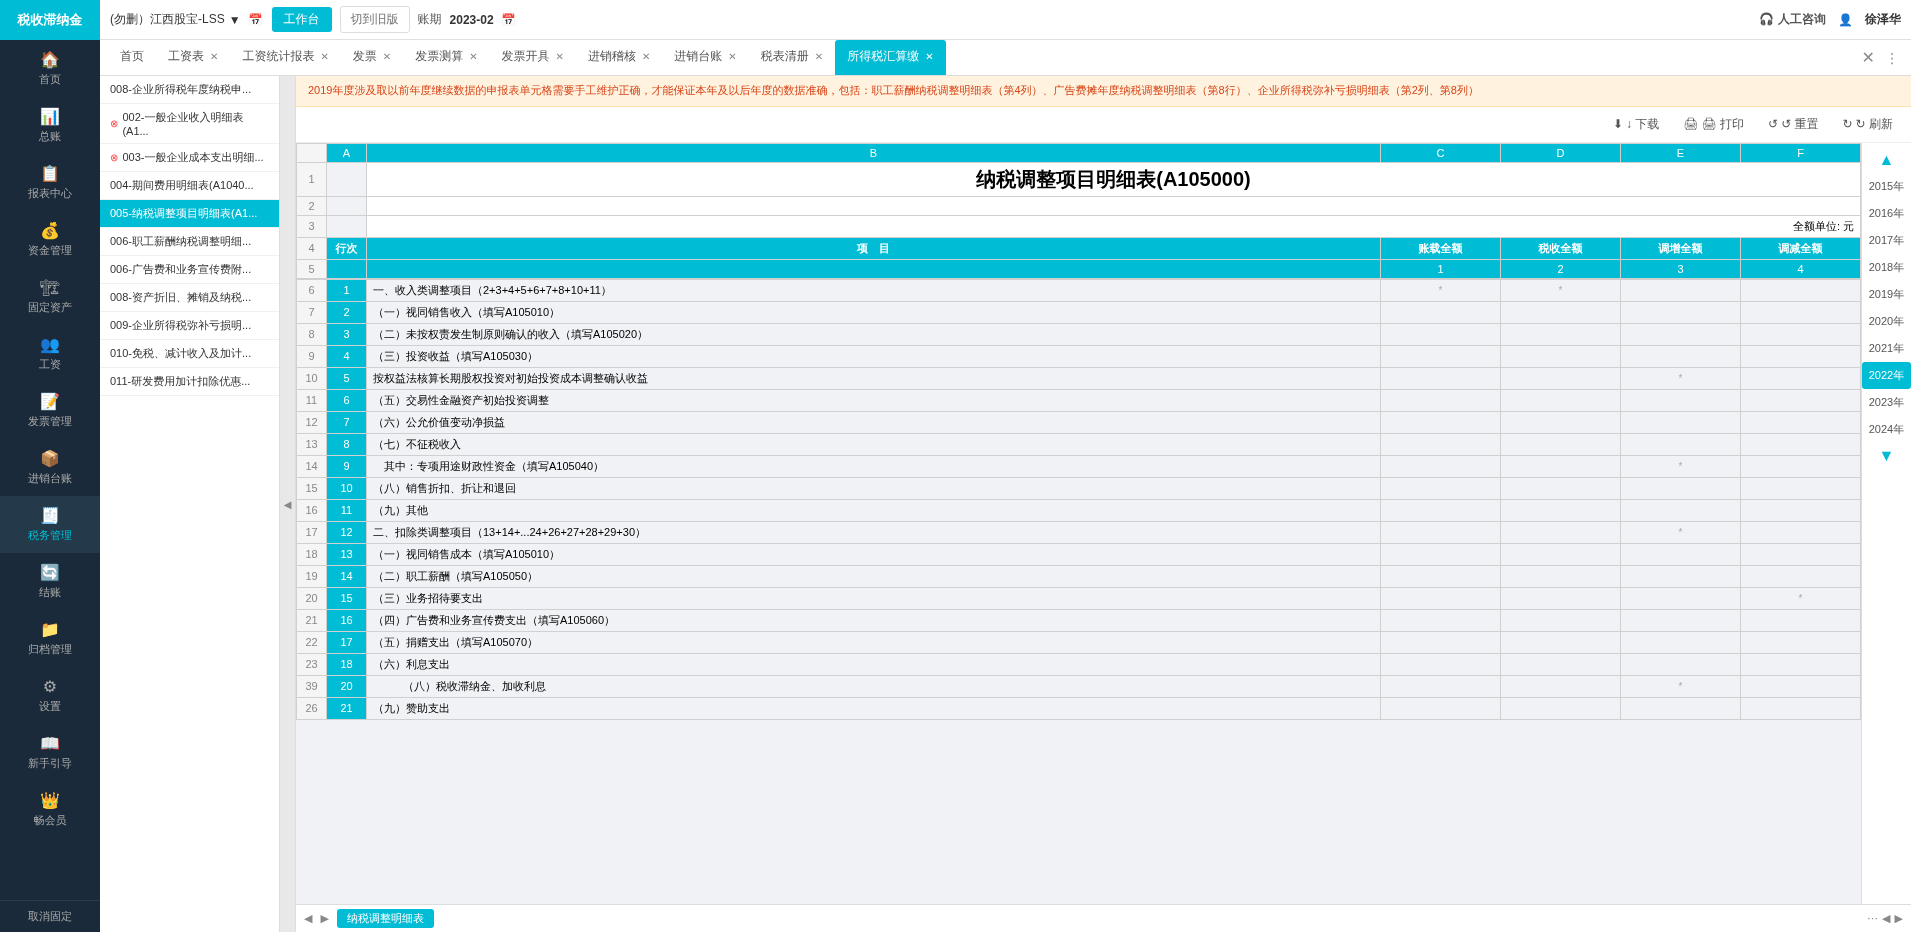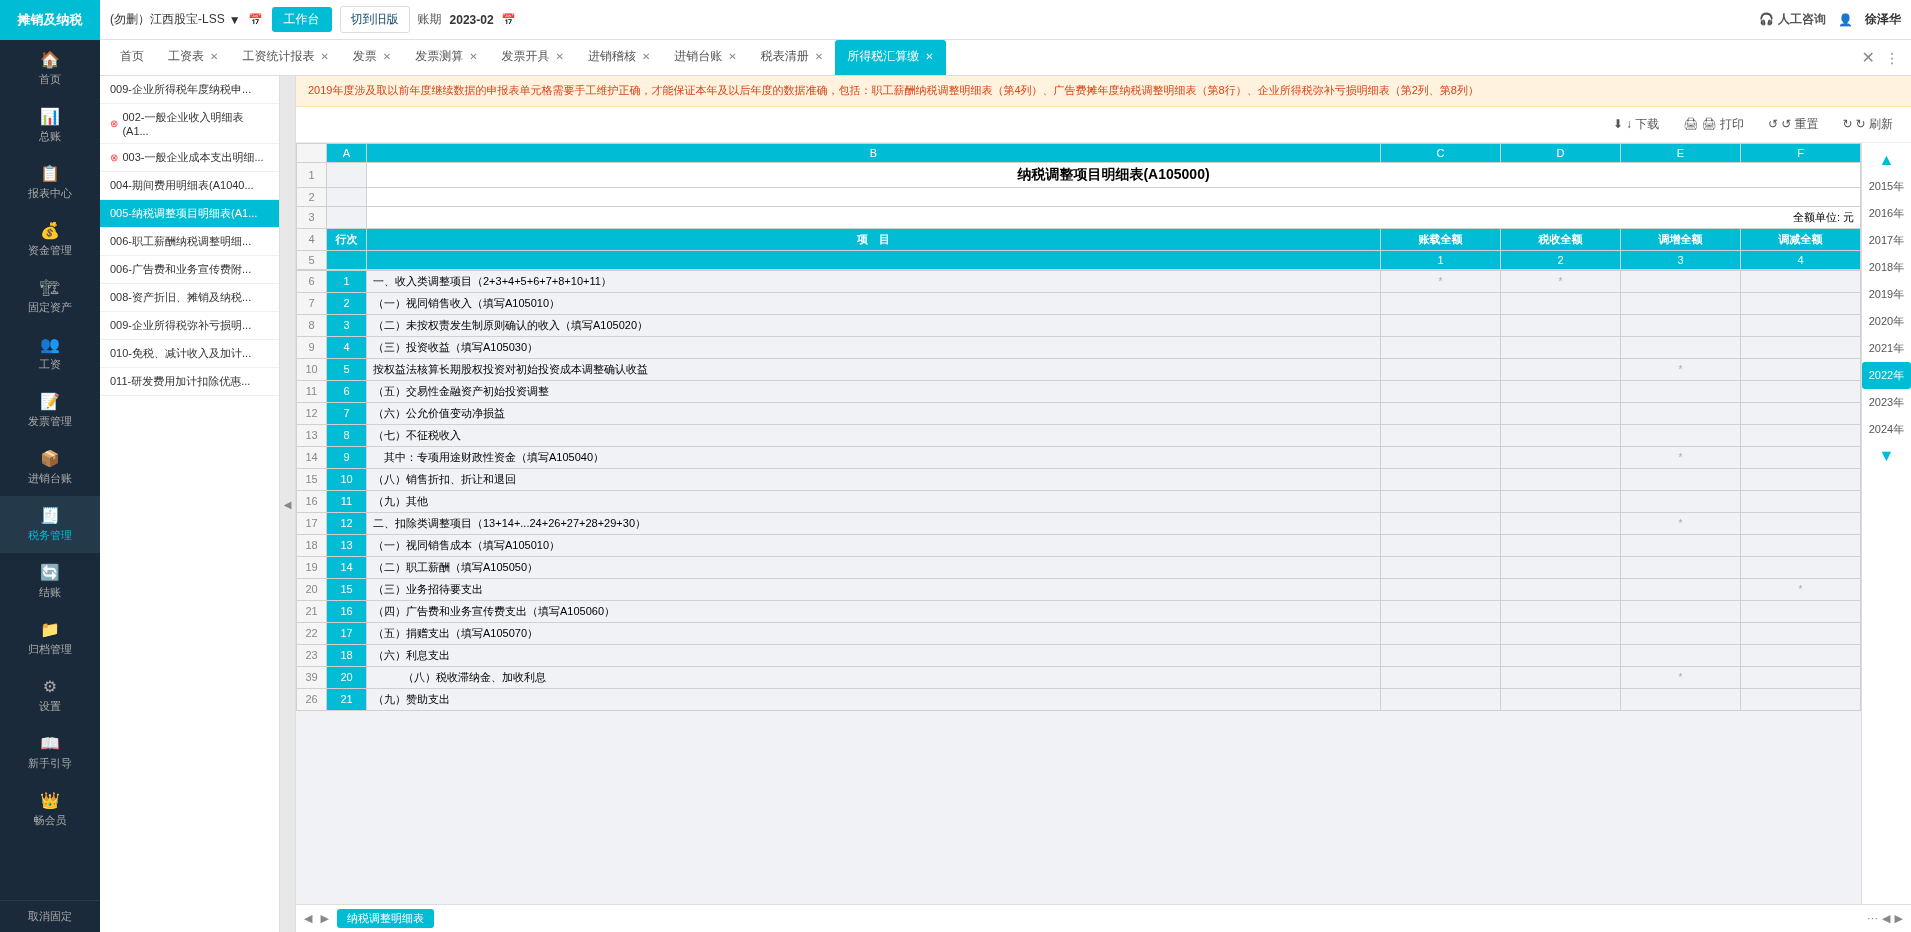--- a/index.html
+++ b/index.html
@@ -13,21 +13,21 @@
     .sidebar-item .icon { font-size: 16px; }
     .sidebar-bottom { margin-top: auto; padding: 8px 4px; font-size: 11px; color: #aaa; text-align: center; cursor: pointer; border-top: 1px solid #2a3a4a; }
 
     
     .main { flex: 1; display: flex; flex-direction: column; overflow: hidden; }
 
     
     .topbar { background: white; height: 40px; display: flex; align-items: center; padding: 0 10px; border-bottom: 1px solid #e0e0e0; gap: 8px; flex-shrink: 0; }
     .topbar-company { display: flex; align-items: center; gap: 4px; font-size: 12px; color: #333; }
     .topbar-btn { background: #00bcd4; color: white; border: none; padding: 4px 12px; border-radius: 3px; cursor: pointer; font-size: 12px; }
-    .topbar-btn-outline { background: white; color: #0c4a6e; border: 1px solid #ddd; padding: 4px 10px; border-radius: 3px; cursor: pointer; font-size: 12px; }
+    .topbar-btn-outline { background: white; color: #737373; border: 1px solid #ddd; padding: 4px 10px; border-radius: 3px; cursor: pointer; font-size: 12px; }
     .topbar-right { margin-left: auto; display: flex; align-items: center; gap: 12px; font-size: 12px; color: #555; font-weight: bold; }
 
     
     .tabbar { background: white; border-bottom: 1px solid #ddd; display: flex; align-items: center; padding: 0 8px; height: 36px; flex-shrink: 0; overflow-x: auto; }
     .tab { padding: 0 12px; height: 36px; display: flex; align-items: center; gap: 4px; font-size: 12px; cursor: pointer; color: #555; border-bottom: 2px solid transparent; white-space: nowrap; }
     .tab.active { color: white; background: #00bcd4; border-radius: 3px 3px 0 0; }
     .tab-close { color: #888; font-size: 10px; margin-left: 2px; }
     .tab.active .tab-close { color: white; }
     .tabbar-close { margin-left: auto; font-size: 16px; color: #888; cursor: pointer; padding: 0 6px; }
 
@@ -69,21 +69,21 @@
 
     
     ::-webkit-scrollbar { width: 6px; height: 6px; }
     ::-webkit-scrollbar-track { background: #f1f1f1; }
     ::-webkit-scrollbar-thumb { background: #ccc; border-radius: 3px; }
   </style>
 </head>
 <body>
 
 <div class="sidebar">
-  <div class="sidebar-logo">摊销及纳税</div>
+  <div class="sidebar-logo">税收滞纳金</div>
 
   <div class="sidebar-item">
     <span class="icon">🏠</span>
     <span>首页</span>
   </div>
   <div class="sidebar-item">
     <span class="icon">📊</span>
     <span>总账</span>
   </div>
   <div class="sidebar-item">
@@ -204,21 +204,21 @@
         <span class="tab-close">✕</span>
       </div>
     <div class="tabbar-close">✕</div>
     <div style="font-size:14px;color:#888;cursor:pointer;padding:0 4px;">⋮</div>
   </div>
 
   <div class="content">
 
     <div class="left-panel">
       <div class="left-panel-item">
-        <span>009-企业所得税年度纳税申...</span>
+        <span>008-企业所得税年度纳税申...</span>
       </div>
       <div class="left-panel-item">
         <span class="err">⊗</span>
         <span>002-一般企业收入明细表(A1...</span>
       </div>
       <div class="left-panel-item">
         <span class="err">⊗</span>
         <span>003-一般企业成本支出明细...</span>
       </div>
       <div class="left-panel-item">
@@ -289,21 +289,21 @@
                 <th style="background:#00bcd4;color:white;width:120px;text-align:center;">D</th>
                 <th style="background:#00bcd4;color:white;width:120px;text-align:center;">E</th>
                 <th style="background:#00bcd4;color:white;width:120px;text-align:center;">F</th>
               </tr>
             </thead>
             <tbody id="table-body">
 
               <tr>
                 <td class="row-num">1</td>
                 <td></td>
-                <td colspan="5" style="text-align:center;font-size:14px;font-weight:bold;background:white;">纳税调整项目明细表(A105000)</td>
+                <td colspan="5" style="text-align:center;font-size:20px;font-weight:bold;background:white;">纳税调整项目明细表(A105000)</td>
               </tr>
 
               <tr>
                 <td class="row-num">2</td>
                 <td></td>
                 <td colspan="5" style="background:white;"></td>
               </tr>
 
               <tr>
                 <td class="row-num">3</td>

